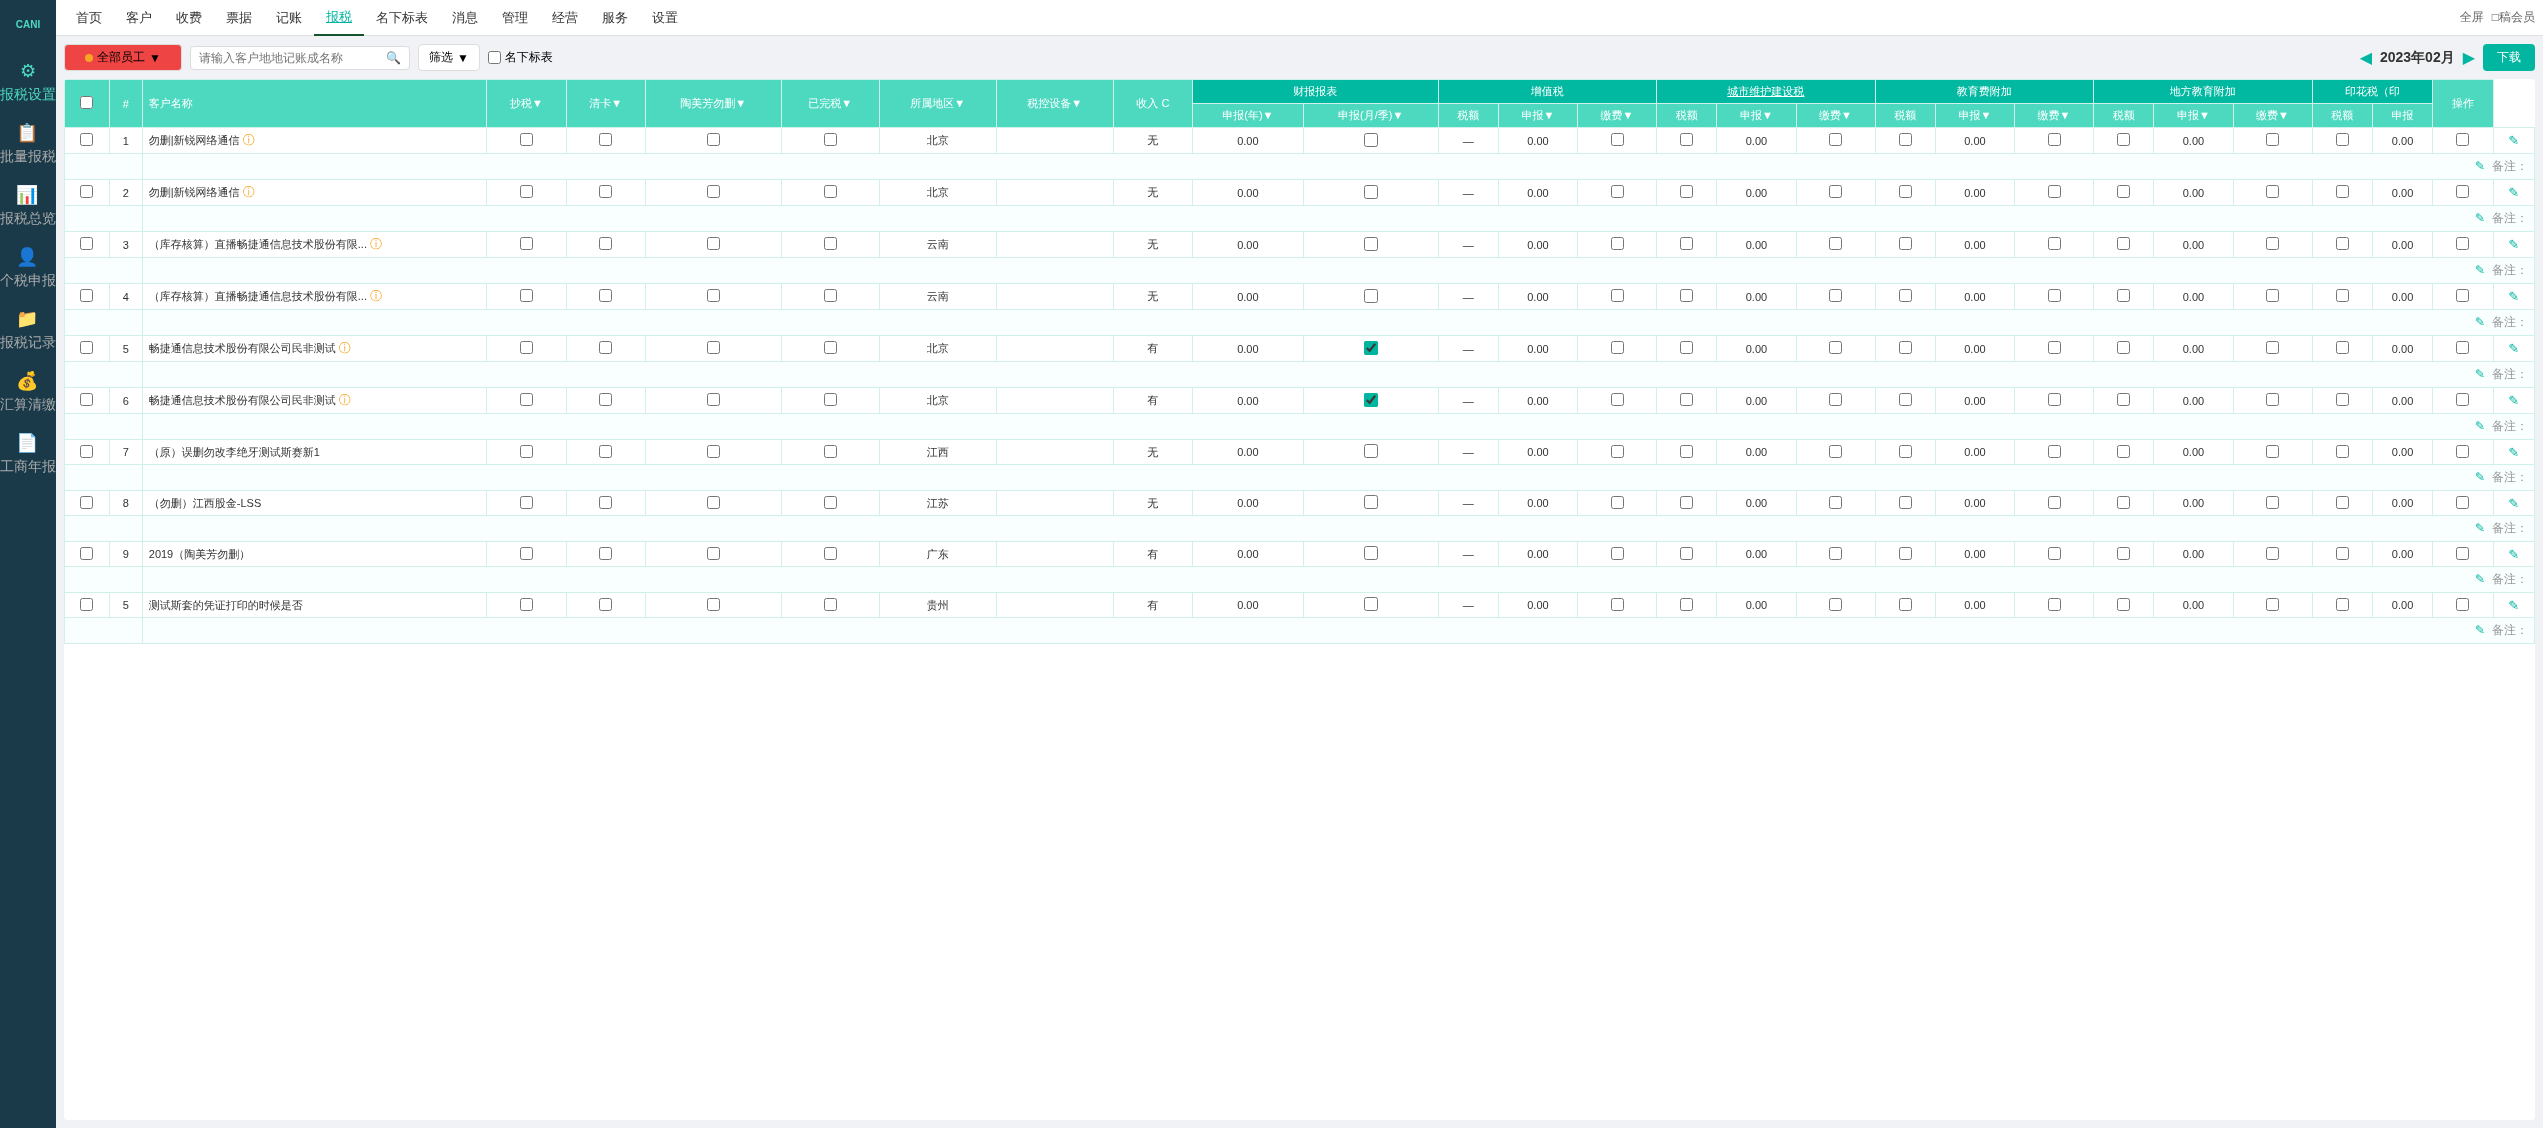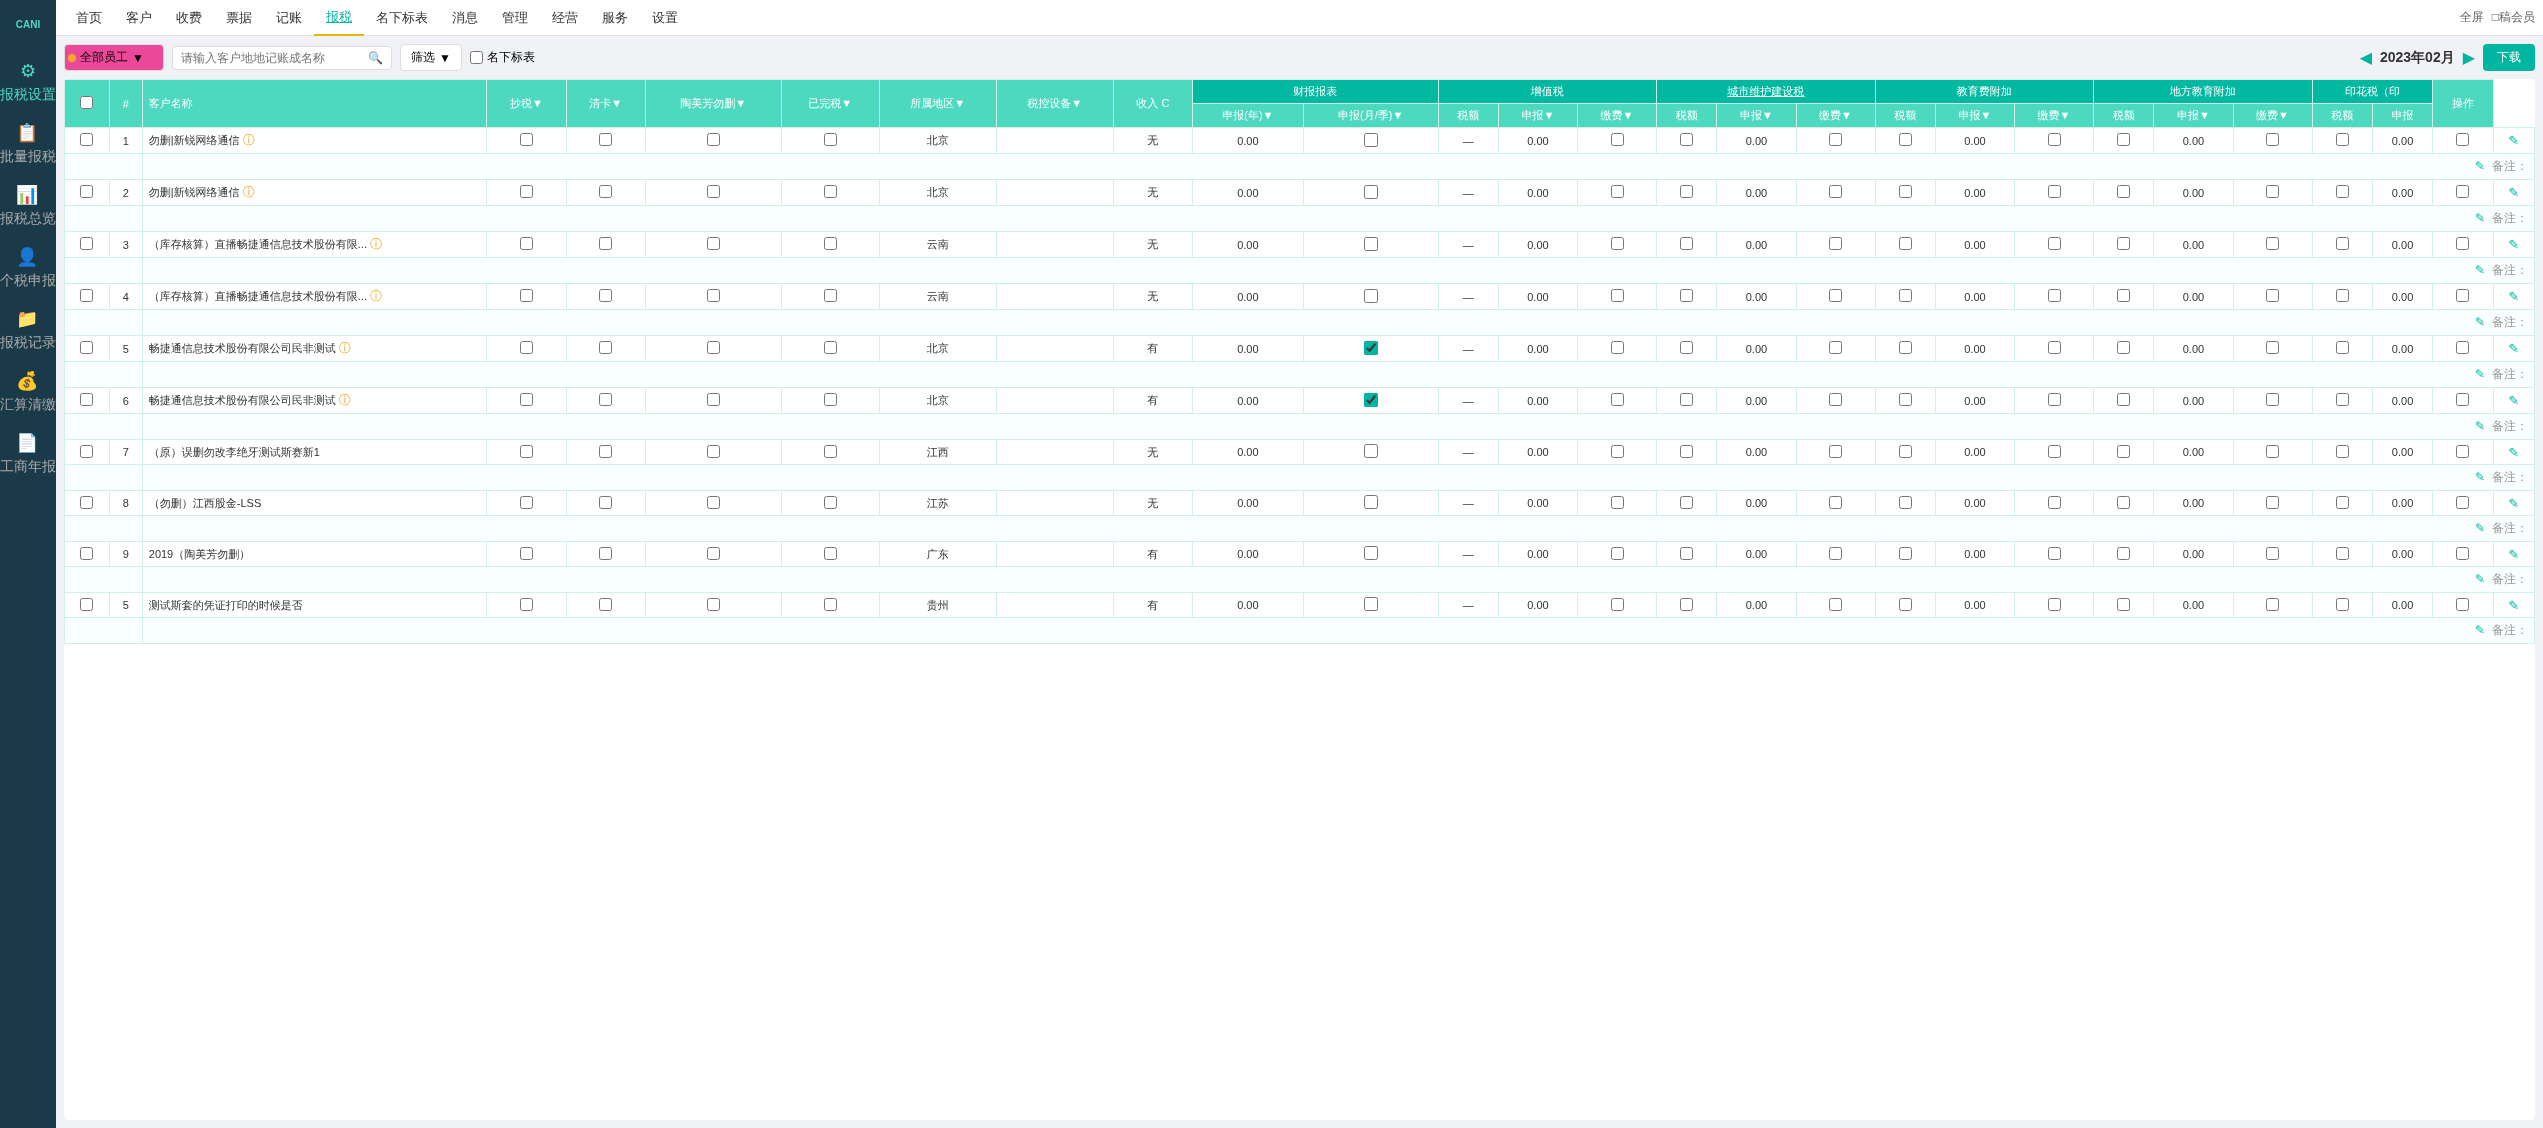--- a/index.html
+++ b/index.html
@@ -71,21 +71,21 @@
     }
     .top-nav-item {
       padding: 0 12px;
       height: 36px;
       display: flex;
       align-items: center;
       cursor: pointer;
       color: #333;
       font-size: 13px;
     }
-    .top-nav-item.active { color: #00b6a0; border-bottom: 2px solid #eab308; text-decoration: underline; }
+    .top-nav-item.active { color: #00b6a0; border-bottom: 2px solid #14532d; text-decoration: underline; }
     .top-nav-right {
       margin-left: auto;
       display: flex;
       align-items: center;
       gap: 8px;
       color: #666;
       font-size: 12px;
     }
     .top-nav-right span { cursor: pointer; }
 
@@ -103,22 +103,22 @@
     .toolbar {
       display: flex;
       align-items: center;
       gap: 8px;
       margin-bottom: 8px;
       flex-shrink: 0;
     }
     .select-box {
       border: 1px solid #ddd;
       border-radius: 4px;
-      padding: 4px 3px;
-      background: #ec4899;
+      padding: 4px 20px;
+      background: #ef4444;
       display: flex;
       align-items: center;
       gap: 4px;
       cursor: pointer;
       min-width: 100px;
     }
     .select-dot {
       width: 8px;
       height: 8px;
       background: #f5a623;

